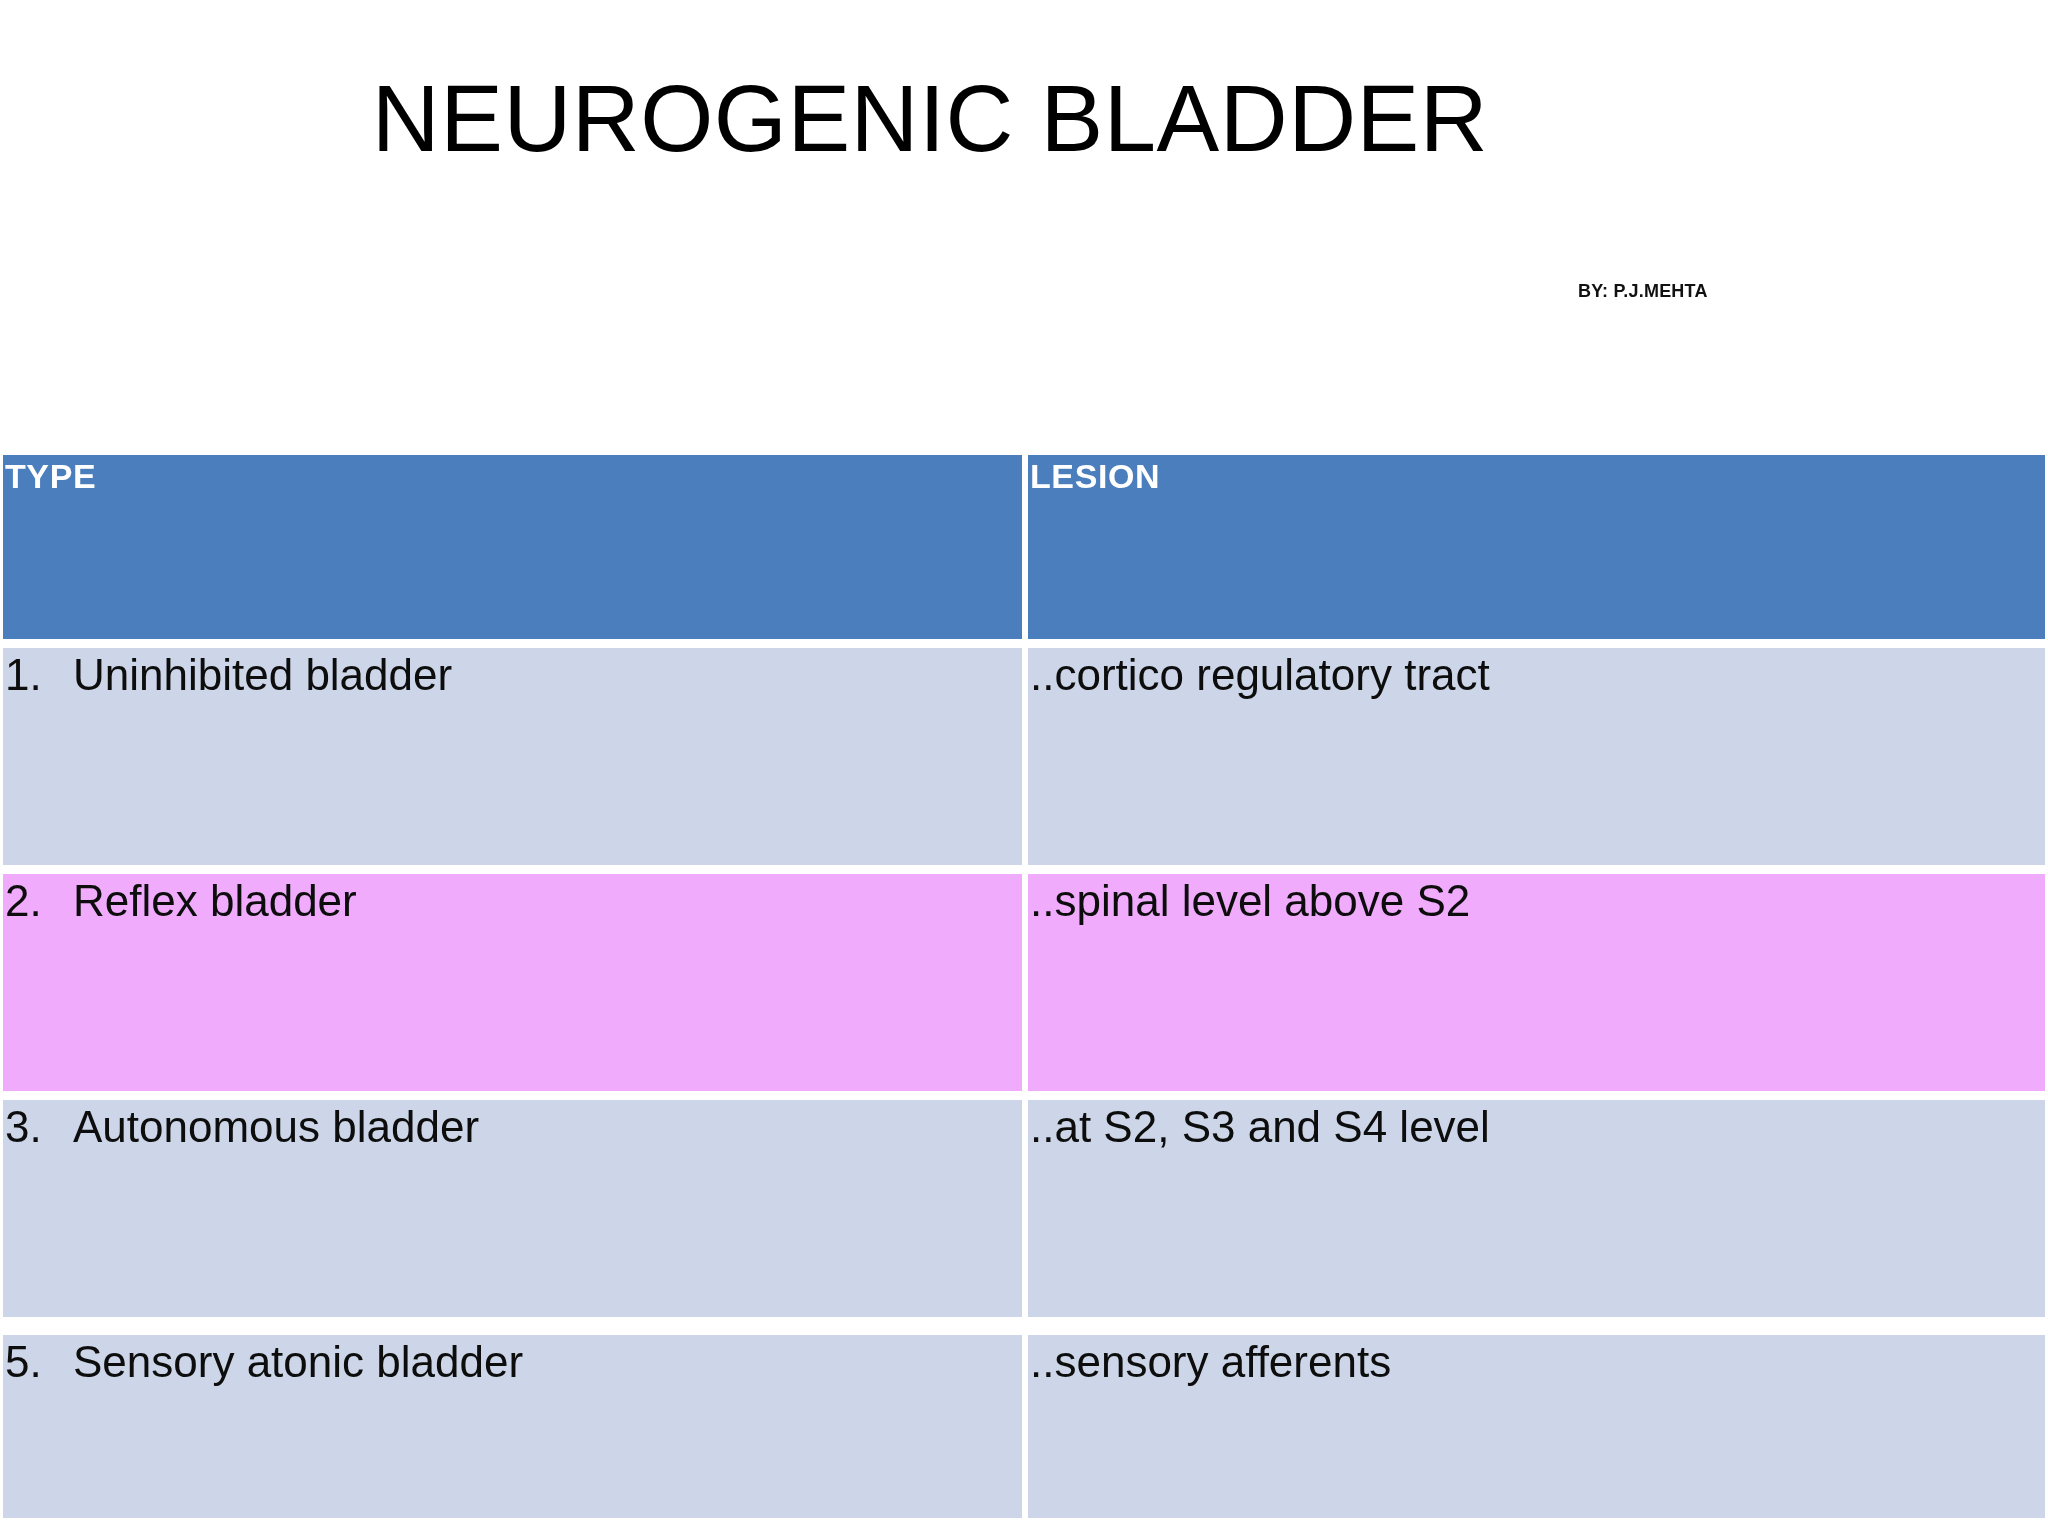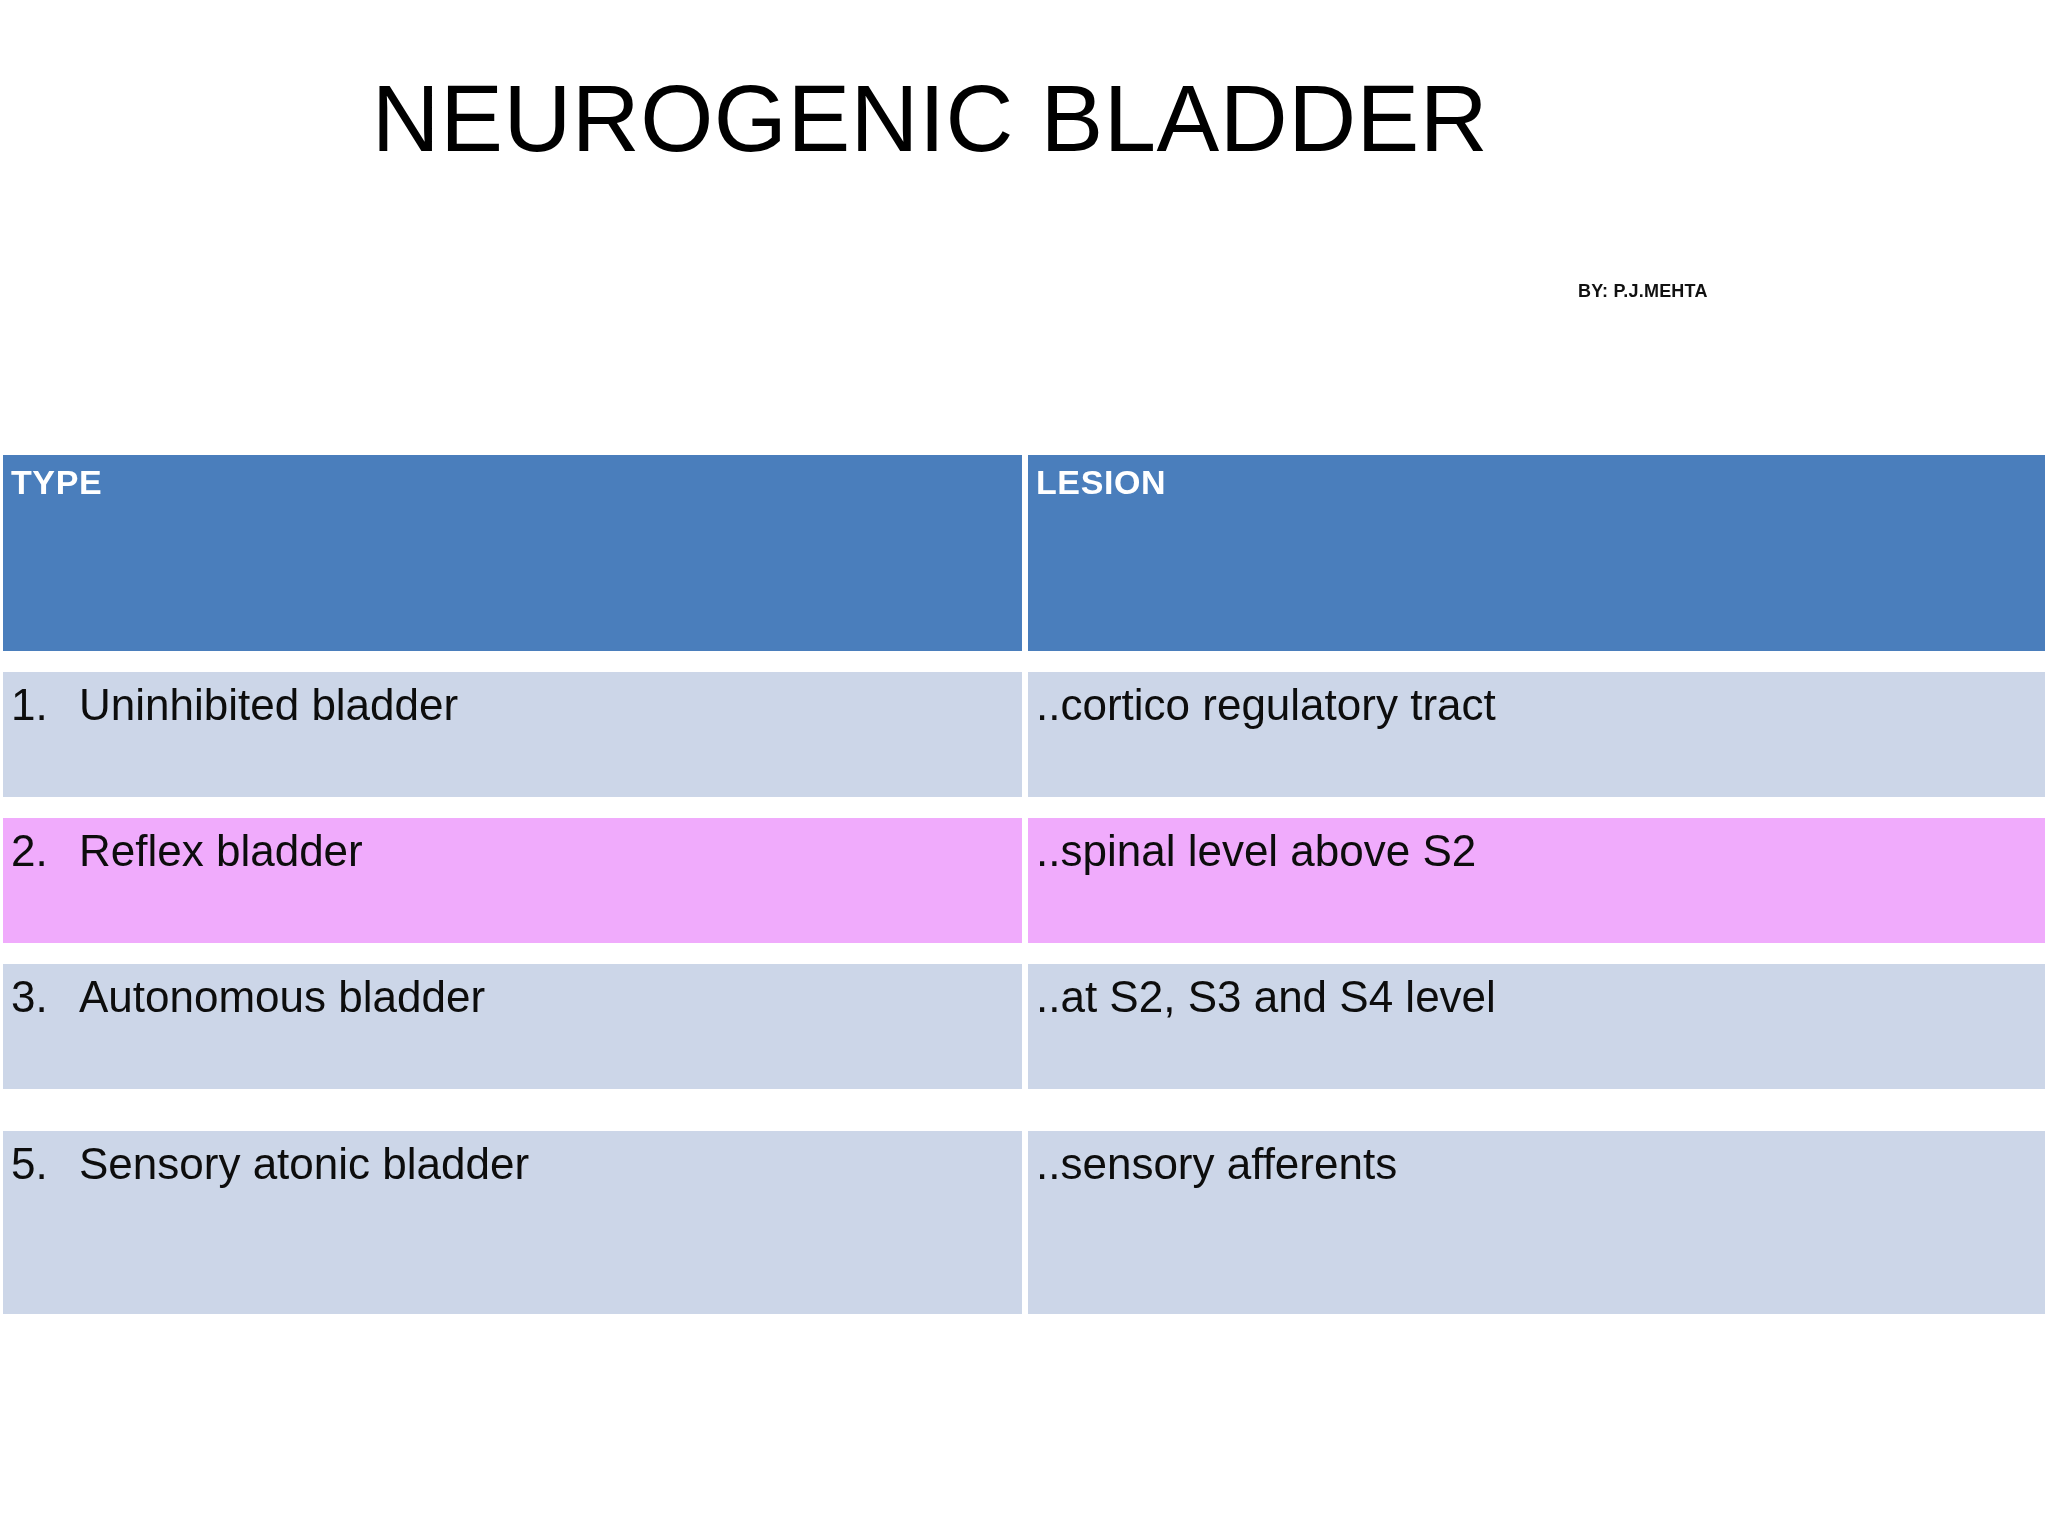--- a/index.html
+++ b/index.html
@@ -66,21 +66,21 @@
   .types-table {
     position: absolute;
     left: 3px;
     top: 455px;
     width: 2042px;
     border-collapse: separate;
     border-spacing: 0;
     table-layout: fixed;
   }
   .types-table td, .types-table th {
-    padding: 8px;
+    padding: 2px;
     margin: 0;
     vertical-align: top;
   }
 
   .col-type { width: 1019px; }
   .col-gap  { width: 6px; }
   .col-lesion { width: 1017px; }
 
   .gap-cell { background: #ffffff; }
 
@@ -99,21 +99,21 @@
   .hdr-gap { background: #ffffff; height: 180px; }
 
   
   .spacer-row td { height: 5px; background: #ffffff; }
 
   
   .row-odd  .cell { background: #ccd6e8; }
   .row-even .cell { background: #f0abfc; }
 
   .cell {
-    height: 125px;
+    height: 217px;
     box-sizing: border-box;
     font-size: 44px;
     color: #0d0d0d;
     padding-top: 44px;
     white-space: nowrap;
     overflow: hidden;
   }
   .cell-type {
     padding-left: 20px;
   }

